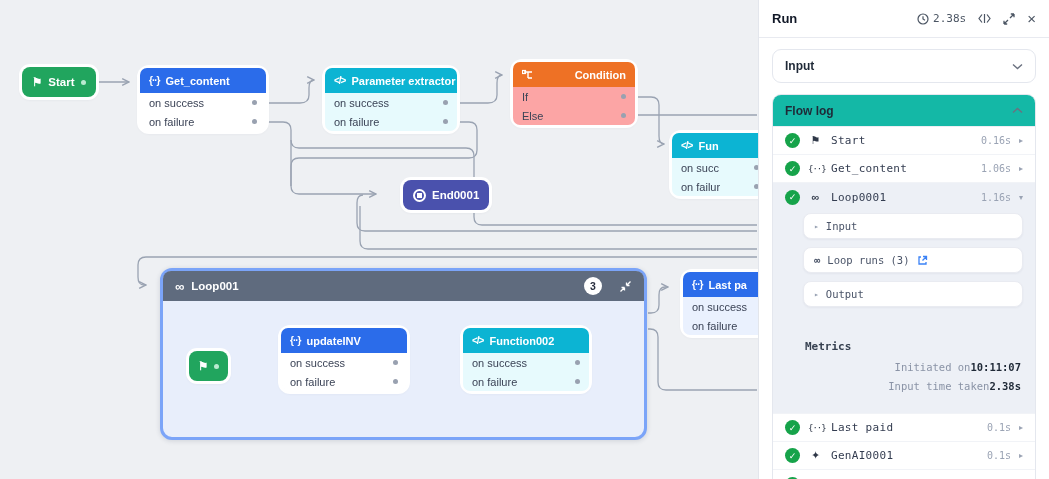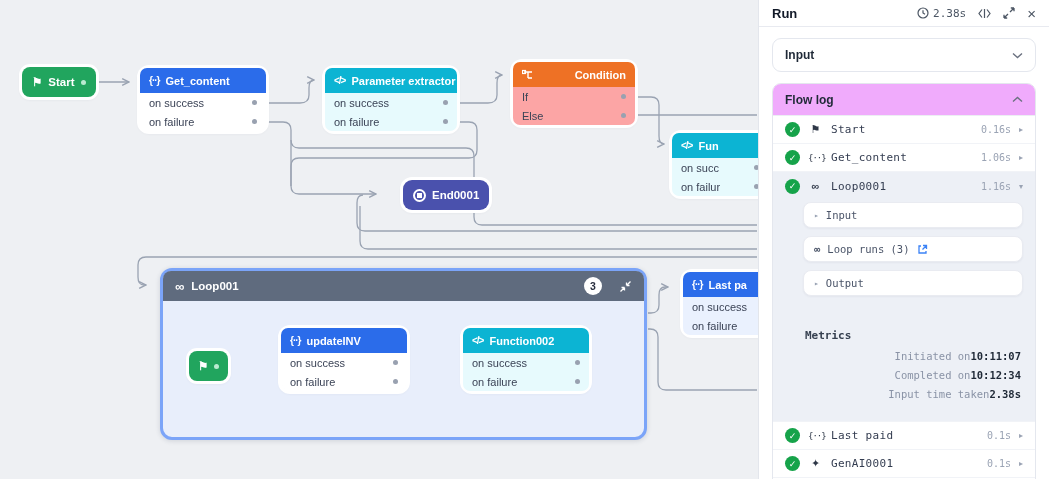--- a/index.html
+++ b/index.html
@@ -23,47 +23,47 @@
   .body-blue  { background:#eaf1fe; border-radius:0 0 7px 7px; }
   .node-row { height:19px; display:flex; align-items:center; justify-content:space-between;
     padding:0 9px; white-space:nowrap; }
   .port { width:5px; height:5px; border-radius:50%; background:#99a1b0; flex:none; }
   .hicon { font-size:10px; font-weight:bold; letter-spacing:-1px; flex:none; }
 
   .pill { position:absolute; display:flex; align-items:center; gap:6px; padding:0 10px;
     height:30px; border-radius:8px; box-shadow:0 0 0 3px #fff, 0 1px 4px rgba(30,40,70,.2);
     color:#fff; font-weight:bold; font-size:11.5px; }
   .pill-green { background:#21a55e; }
-  .pill-indigo { background:#4a51ad;border-radius:9px; }
+  .pill-indigo { background:#4a51ad; }
   .dot-light { width:5px; height:5px; border-radius:50%; background:#b9ead0; }
   .stop-ic { width:13px; height:13px; border:2px solid #fff; border-radius:50%;
     display:flex; align-items:center; justify-content:center; }
   .stop-ic i { width:5px; height:5px; background:#fff; display:block; }
 
   .loop { position:absolute; left:160px; top:268px; width:487px; height:172px;
     background:#e8eefb; border:3px solid #7ba4f8; border-radius:12px;
     box-shadow:0 1px 5px rgba(30,40,70,.15); }
   .loop-header { height:30px; background:#5f6b7e; border-radius:8px 8px 0 0; display:flex;
     align-items:center; gap:7px; padding:0 12px; color:#fff; font-weight:bold; font-size:11.5px; }
   .loop-badge { margin-left:auto; width:18px; height:18px; border-radius:50%; background:#fff;
     color:#2a3040; font-size:10.5px; font-weight:bold; display:flex; align-items:center; justify-content:center; }
   .inf { font-size:13px; font-weight:bold; }
 
   
   .panel { position:absolute; left:758px; top:0; width:291px; height:479px; background:#fff;
     border-left:1px solid #e3e6ec; }
-  .panel-hd { height:27px; display:flex; align-items:center; padding:0 13px; gap:12px;
+  .panel-hd { height:38px; display:flex; align-items:center; padding:0 13px; gap:12px;
     border-bottom:1px solid #e8eaf0; }
   .panel-title { font-size:13px; font-weight:bold; color:#111827; margin-right:auto; }
   .panel-hd .ic { color:#4b5563; display:flex; align-items:center; gap:4px; font-size:11px; }
   .card { margin:11px 13px 0; border:1px solid #e4e7ee; border-radius:9px; background:#fff; }
   .card-hd { height:32px; display:flex; align-items:center; justify-content:space-between;
     padding:0 12px; font-size:12px; font-weight:bold; color:#1f2937; }
   .flowlog { margin:11px 13px 0; border:1px solid #e4e7ee; border-radius:9px; overflow:hidden; }
-  .flowlog .card-hd { border-bottom:1px solid #eceef3; background:#f0abfc;text-align:right; }
+  .flowlog .card-hd { border-bottom:1px solid #eceef3; background:#14b8a6;text-align:right; }
   .log-row { height:28px; display:flex; align-items:center; padding:0 12px; gap:8px;
     border-bottom:1px solid #f1f3f7; background:#fff; }
   .log-row:last-child { border-bottom:0; }
   .check { width:15px; height:15px; border-radius:50%; background:#16a34a; color:#fff;
     font-size:9px; display:flex; align-items:center; justify-content:center; flex:none; }
   .li { width:15px; text-align:center; color:#2f3848; font-size:11px; flex:none; }
   .log-label { font-size:11px; color:#333c50; letter-spacing:.3px; }
   .dur { margin-left:auto; font-size:10px; color:#9aa3b4; }
   .caret { color:#9aa3b4; font-size:8px; }
   .loop-open { background:#edf0f6; border-bottom:1px solid #f1f3f7; }
@@ -338,24 +338,20 @@
           <span class="caret">▸</span>
           <span>Output</span>
         </div>
         <div class="metrics mono">
           <div class="metrics-title">Metrics</div>
           <div class="mrow">
               <span class="mlabel">Initiated on</span>
               <span class="mval">10:11:07</span>
             </div>
           <div class="mrow">
-              <span class="mlabel">Completed on</span>
-              <span class="mval">10:12:34</span>
-            </div>
-          <div class="mrow">
               <span class="mlabel">Input time taken</span>
               <span class="mval">2.38s</span>
             </div>
         </div>
       </div>
     </div>
 
     <div class="log-row">
       <span class="check">✓</span>
       <span class="li mono" style="font-size:9px; letter-spacing:-1px;">{··}</span>

